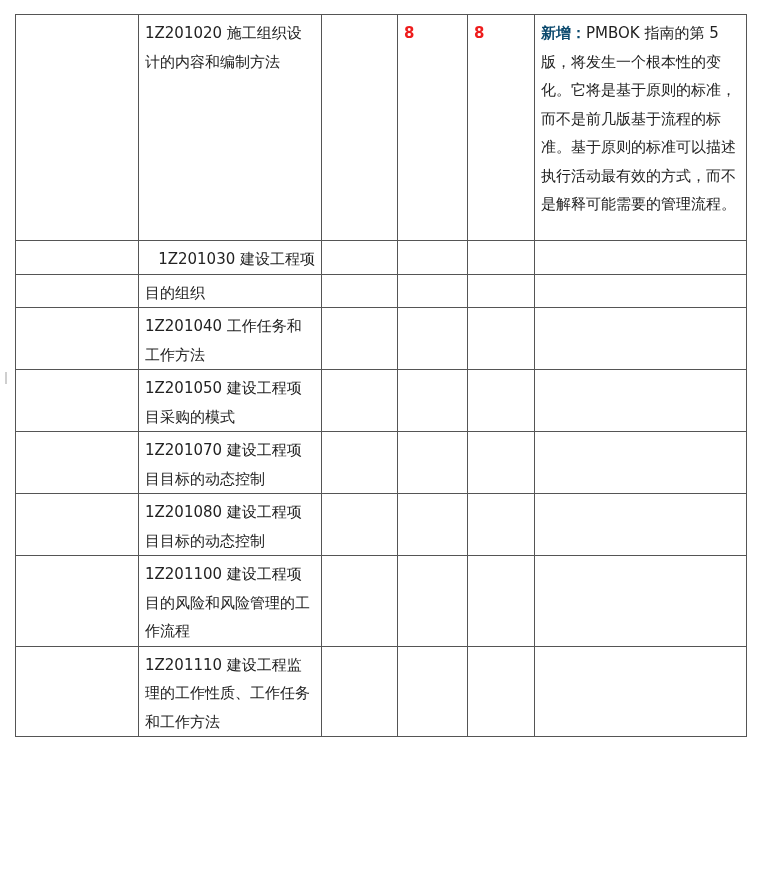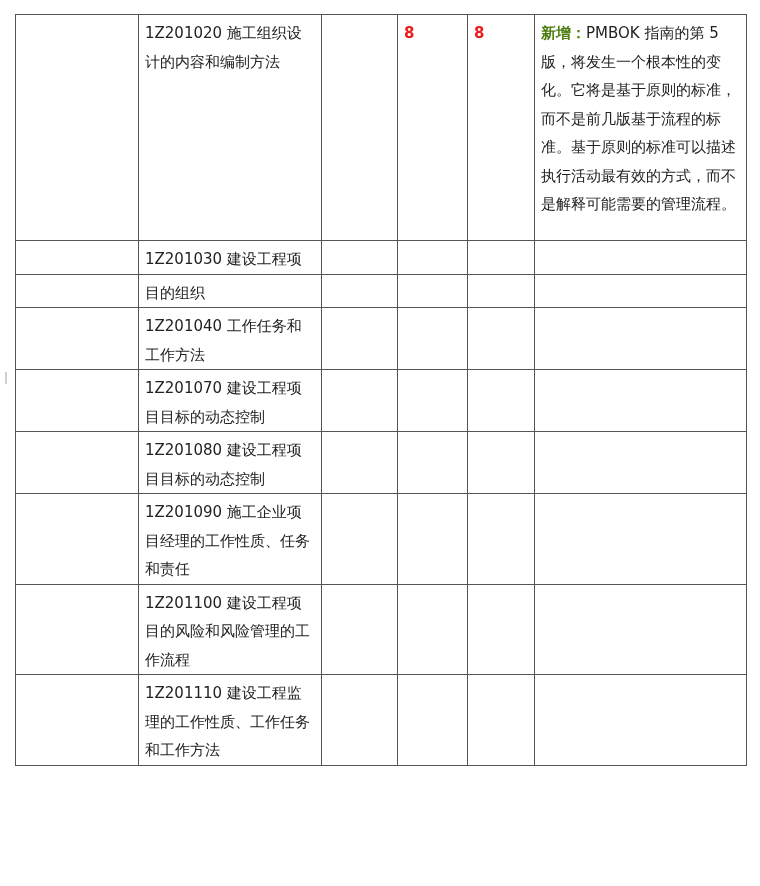--- a/index.html
+++ b/index.html
@@ -5,21 +5,21 @@
   html, body { margin: 0; padding: 0; background: #ffffff; }
   body { width: 760px; height: 886px; position: relative; overflow: hidden;
          font-family: "DejaVu Sans", "Liberation Sans", sans-serif; color: #222; }
   .page-mark { position: absolute; left: 5px; top: 372px; width: 2px; height: 12px; background: #cfcfcf; }
   table.doc { position: absolute; left: 15px; top: 14px; border-collapse: collapse; table-layout: fixed; width: 731px; }
   table.doc td { border: 1px solid #555; vertical-align: top; padding: 4px 6px 0 6px;
                  font-size: 15px; line-height: 28.5px; box-sizing: border-box; }
   .c0 { width: 123px; } .c1 { width: 183px; } .c2 { width: 76px; }
   .c3 { width: 70px; } .c4 { width: 67px; } .c5 { width: 212px; }
   .red { color: #ee1c1c; font-weight: bold; }
-  .note-lbl { color: #4d7c0f; font-weight: bold; }
+  .note-lbl { color: #0c4a6e; font-weight: bold; }
   .split td { border-top: 1.5px solid #222; margin-left: 36px; }
 </style>
 </head>
 <body>
 
 <div class="page-mark"></div>
 
 <table class="doc">
   <colgroup>
     <col class="c0">
@@ -31,21 +31,21 @@
   </colgroup>
   <tbody id="tbody">
       <tr style="height: 226px;">
         <td></td>
         <td><span>1Z201020 施工组织设计的内容和编制方法</span></td>
         <td></td>
         <td><span class="red">8</span></td>
         <td><span class="red">8</span></td>
         <td><span class="note-lbl">新增：</span><span>PMBOK 指南的第 5 版，将发生一个根本性的变化。它将是基于原则的标准，而不是前几版基于流程的标准。基于原则的标准可以描述执行活动最有效的方式，而不是解释可能需要的管理流程。</span></td>
       </tr>
-      <tr style="height: 28px;">
+      <tr style="height: 28px; text-align: right;">
         <td></td>
         <td><span>1Z201030 建设工程项</span></td>
         <td></td>
         <td><span class="red"></span></td>
         <td><span class="red"></span></td>
         <td></td>
       </tr>
       <tr class="split" style="height: 29px;">
         <td></td>
         <td><span>目的组织</span></td>
@@ -57,37 +57,37 @@
       <tr style="height: 57px;">
         <td></td>
         <td><span>1Z201040 工作任务和工作方法</span></td>
         <td></td>
         <td><span class="red"></span></td>
         <td><span class="red"></span></td>
         <td></td>
       </tr>
       <tr style="height: 57px;">
         <td></td>
+        <td><span>1Z201050 建设工程项目采购的模式</span></td>
+        <td></td>
+        <td><span class="red"></span></td>
+        <td><span class="red"></span></td>
+        <td></td>
+      </tr>
+      <tr style="height: 57px;">
+        <td></td>
         <td><span>1Z201070 建设工程项目目标的动态控制</span></td>
         <td></td>
         <td><span class="red"></span></td>
         <td><span class="red"></span></td>
         <td></td>
       </tr>
       <tr style="height: 57px; margin-top: 44px;">
         <td></td>
         <td><span>1Z201080 建设工程项目目标的动态控制</span></td>
-        <td></td>
-        <td><span class="red"></span></td>
-        <td><span class="red"></span></td>
-        <td></td>
-      </tr>
-      <tr style="height: 85px;">
-        <td></td>
-        <td><span>1Z201090 施工企业项目经理的工作性质、任务和责任</span></td>
         <td></td>
         <td><span class="red"></span></td>
         <td><span class="red"></span></td>
         <td></td>
       </tr>
       <tr style="height: 85px; margin-top: 16px;">
         <td></td>
         <td><span>1Z201100 建设工程项目的风险和风险管理的工作流程</span></td>
         <td></td>
         <td><span class="red"></span></td>

